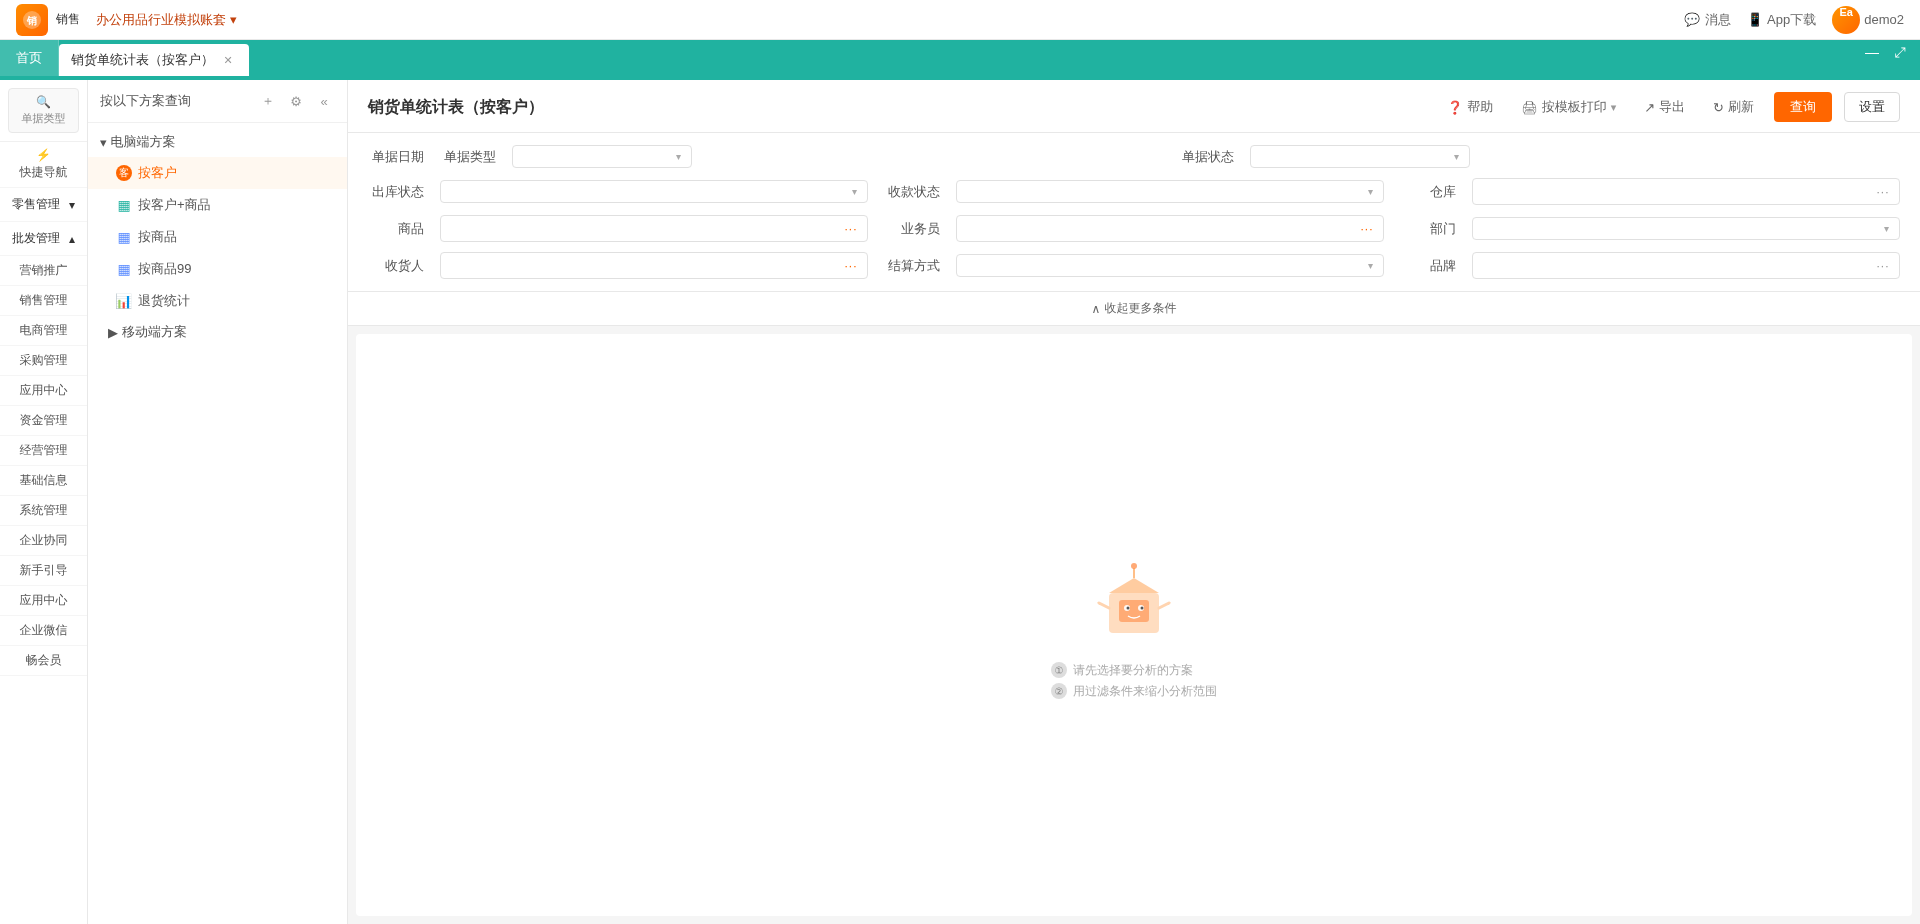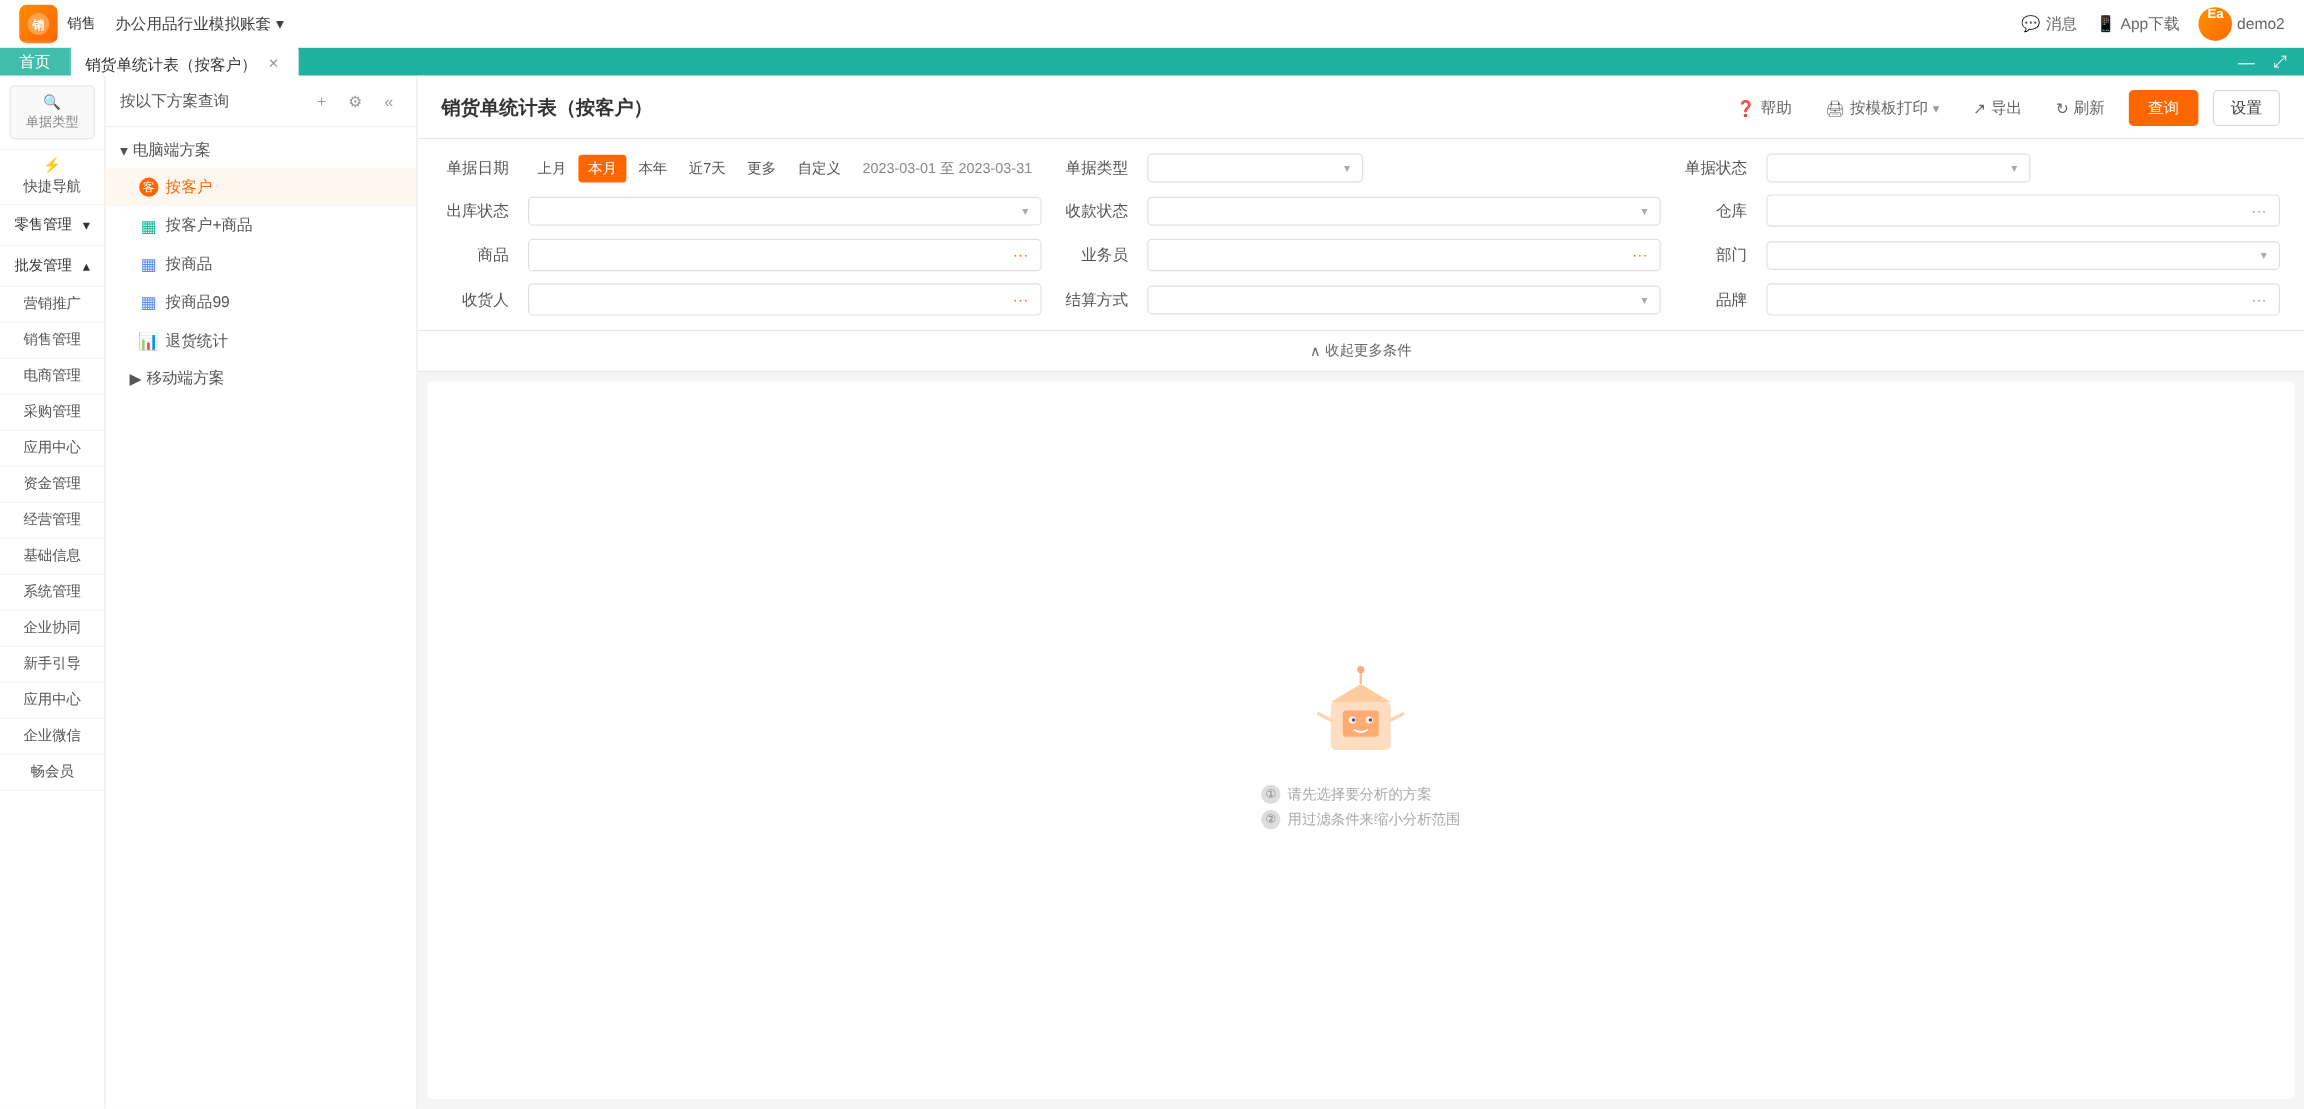--- a/index.html
+++ b/index.html
@@ -31,21 +31,21 @@
       justify-content: center;
       color: white;
       font-size: 14px;
       font-weight: bold;
     }
     .brand-name { font-size: 12px; color: #333; line-height: 1.2; font-family: Liberation Serif, serif; }
     .industry-selector {
       display: flex;
       align-items: center;
       gap: 4px;
-      color: #404040;
+      color: #c2410c;
       font-size: 13px;
       cursor: pointer;
       padding: 4px 8px;
       border-radius: 4px;
     }
     .top-header-right {
       display: flex;
       align-items: center;
       gap: 16px;
     }
@@ -65,24 +65,24 @@
       display: flex;
       align-items: flex-start;
       justify-content: center;
       color: white;
       font-size: 11px;
       font-weight: bold;
     }
 
     
     .tab-bar {
-      height: 23px;
+      height: 40px;
       background: #20b2a0;
       display: flex;
-      align-items: center;
+      align-items: flex-start;
       padding: 0 0;
       flex-shrink: 0;
     }
     .tab-item {
       height: 36px;
       display: flex;
       align-items: center;
       padding: 0 16px;
       cursor: pointer;
       font-size: 13px;
@@ -628,31 +628,20 @@
         </div>
         <button class="btn-orange">查询</button>
         <button class="btn-default">设置</button>
       </div>
     </div>
 
     <div class="filter-area">
 
       <div class="filter-row">
         <span class="filter-label">单据日期</span>
-        <div class="filter-control">
-          <div class="date-tabs">
-            <span class="date-tab">上月</span>
-            <span class="date-tab active">本月</span>
-            <span class="date-tab">本年</span>
-            <span class="date-tab">近7天</span>
-            <span class="date-tab">更多</span>
-            <span class="date-tab">自定义</span>
-          </div>
-          <span class="date-range">2023-03-01 至 2023-03-31</span>
-        </div>
         <span class="filter-label">单据类型</span>
         <div class="filter-control">
           <div class="filter-select">
             <span></span>
             <span class="dropdown-arrow">▾</span>
           </div>
         </div>
         <span class="filter-label">单据状态</span>
         <div class="filter-control">
           <div class="filter-select" style="min-width:220px">

